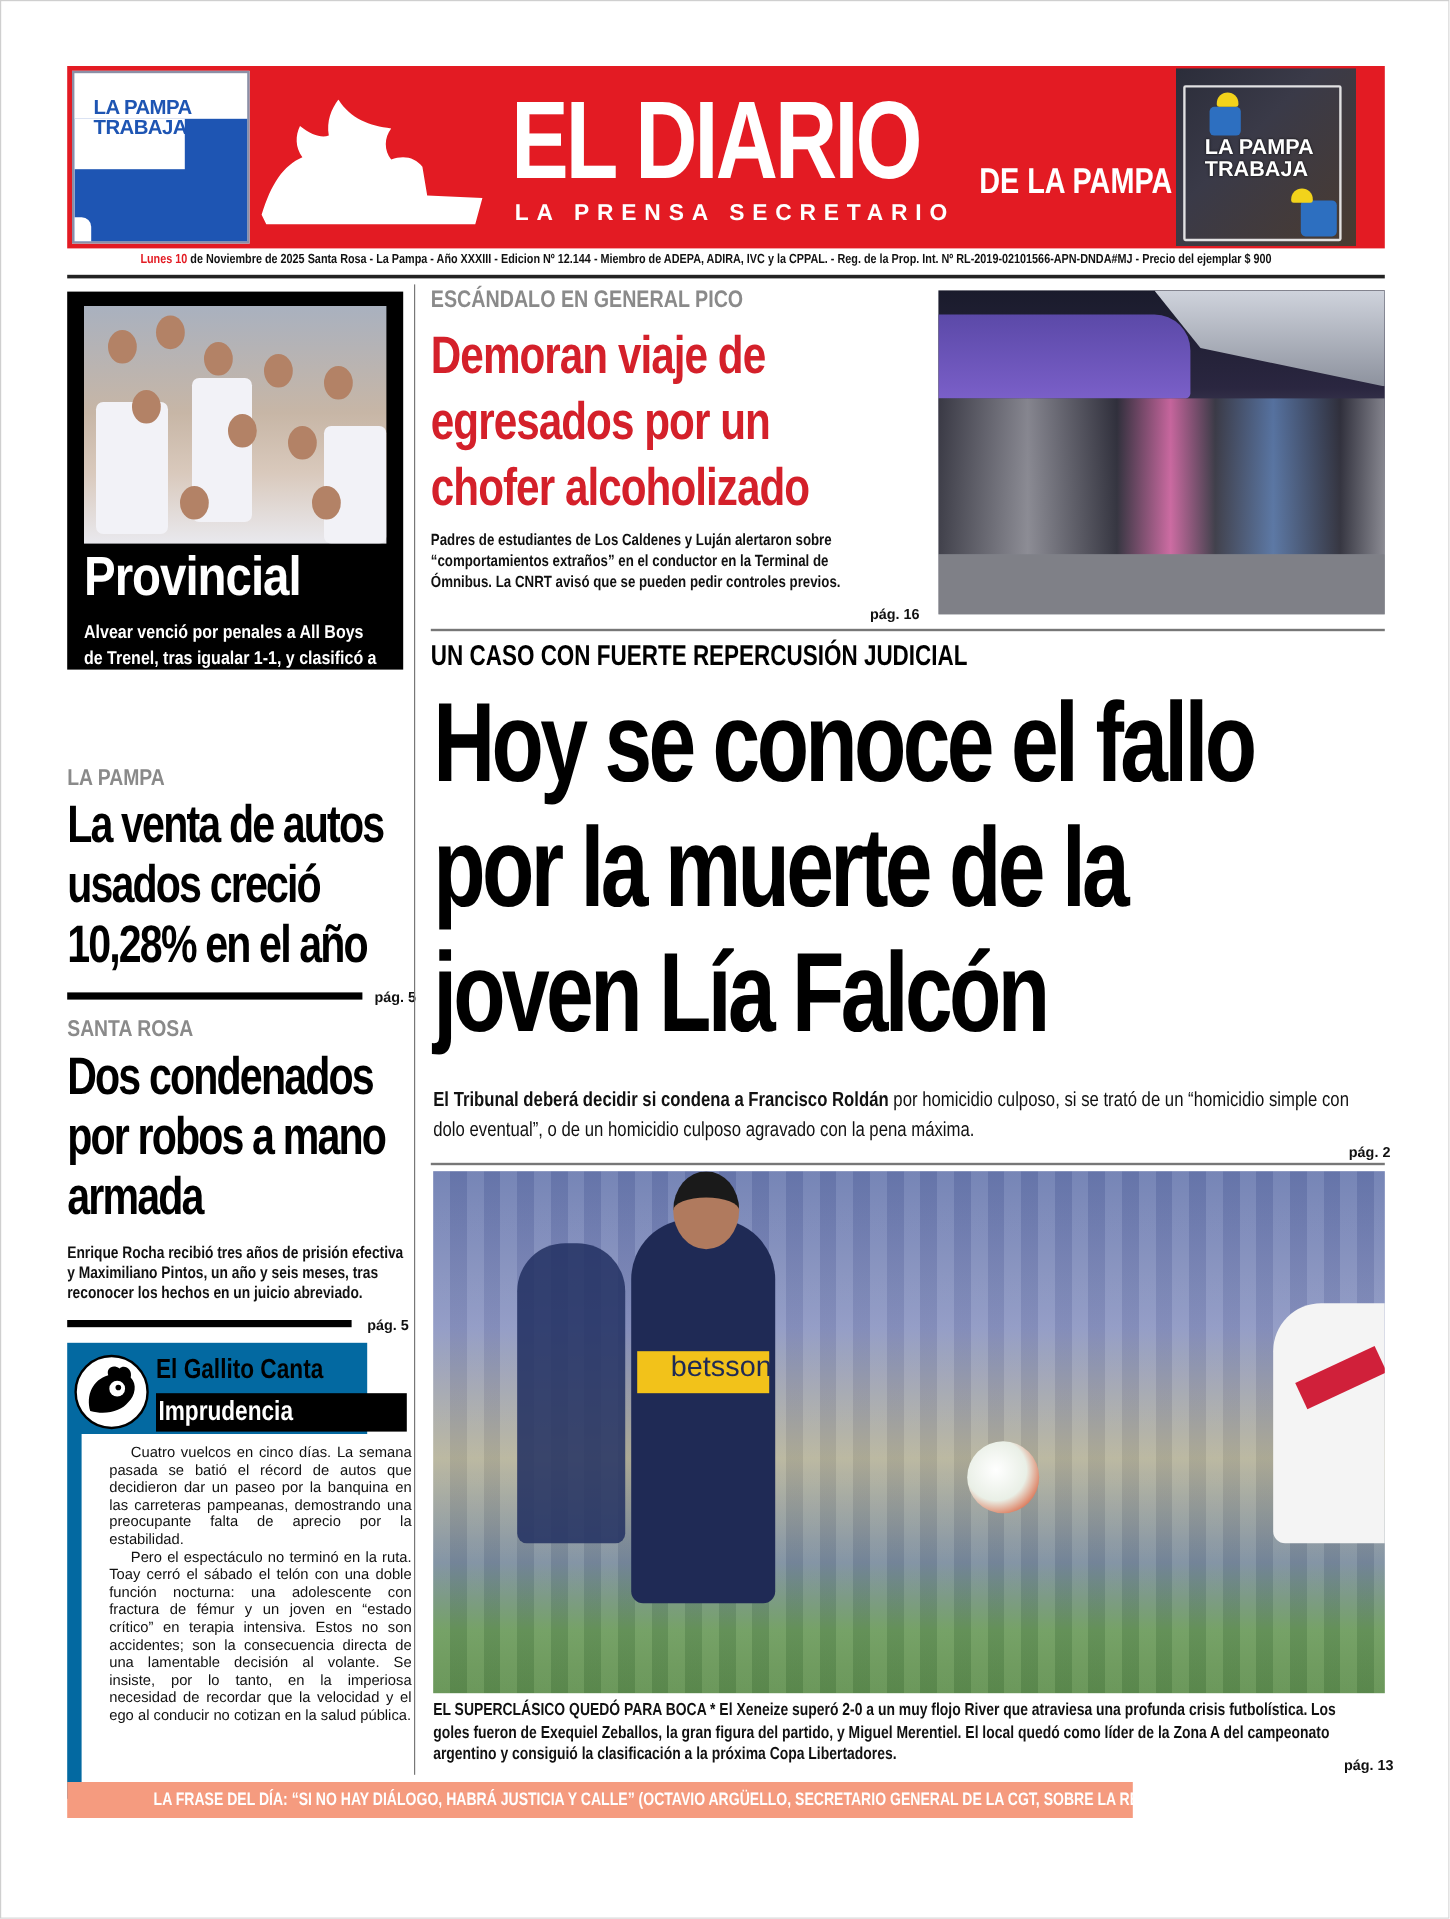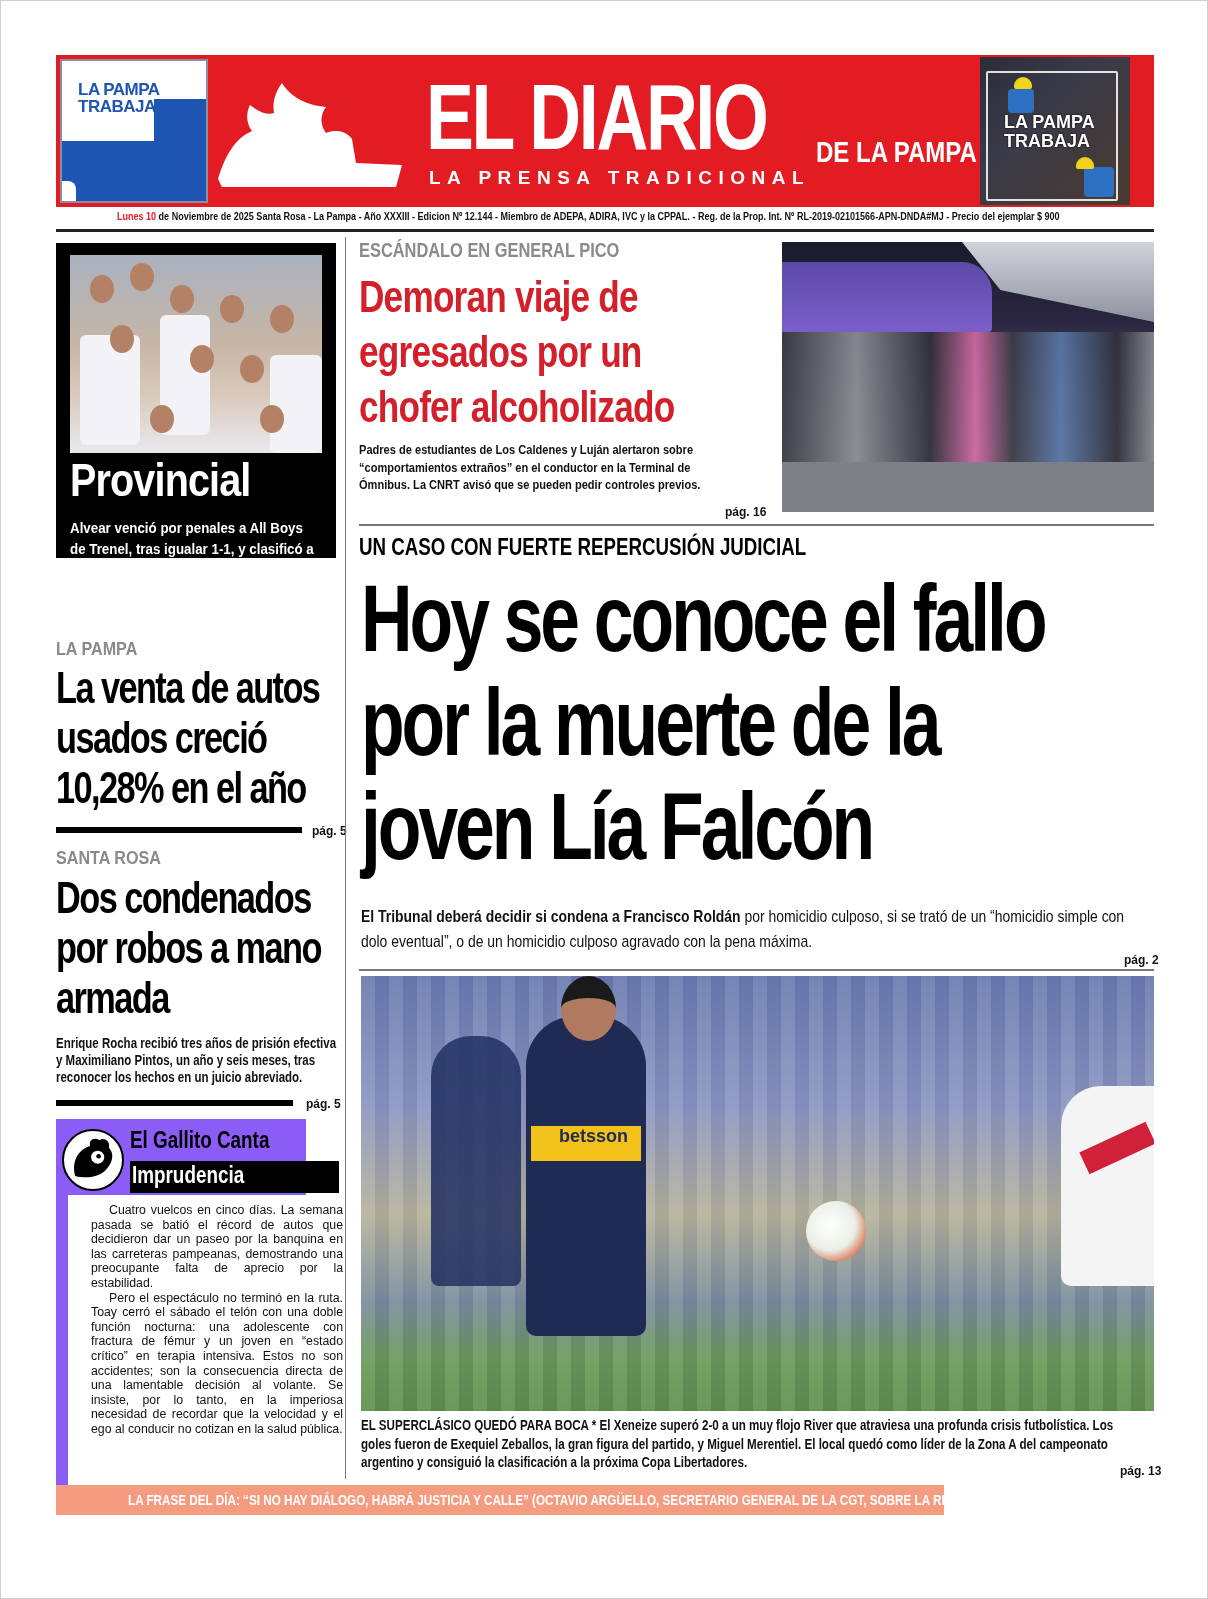--- a/index.html
+++ b/index.html
@@ -40,21 +40,21 @@
   .prov-text { position: absolute; left: 14px; top: 274px; width: 290px; color: #fff; font-weight: 700; font-size: 15.5px; line-height: 21px; transform: scaleX(0.86); transform-origin: left top; }
   .prov-page { position: absolute; right: 12px; top: 366px; color: #fff; font-weight: 700; font-size: 11px; }
 
   .kicker { position: absolute; color: #8a8a8a; font-weight: 700; font-size: 19px; white-space: nowrap; transform: scaleX(0.85); transform-origin: left top; }
   .hed-black { position: absolute; color: #000; font-weight: 900; font-size: 44px; line-height: 50px; letter-spacing: -2px; transform: scaleX(0.78); transform-origin: left top; }
   .bar { position: absolute; height: 6px; background: #000; }
   .pageref { position: absolute; font-weight: 700; font-size: 12px; color: #111; white-space: nowrap; }
   .deck-small { position: absolute; font-weight: 700; font-size: 14px; line-height: 17px; color: #111; transform: scaleX(0.82); transform-origin: left top; }
 
   
-  .gallito { position: absolute; left: 55px; top: 1097px; width: 250px; height: 382px; background: #8b5cf6; }
+  .gallito { position: absolute; left: 55px; top: 1097px; width: 250px; height: 382px; background: #0369a1; }
   .gallito .inner { position: absolute; left: 12px; top: 76px; width: 265px; height: 296px; background: #fff; }
   .gallito .head1 { position: absolute; left: 74px; top: 8px; font-weight: 700; font-size: 23px; color: #000; transform: scaleX(0.82); transform-origin: left top; white-space: nowrap; }
   .gallito .blackbar { position: absolute; left: 74px; top: 42px; width: 209px; height: 32px; background: #000; }
   .gallito .head2 { position: absolute; left: 76px; top: 43px; font-weight: 700; font-size: 23px; color: #fff; transform: scaleX(0.82); transform-origin: left top; white-space: nowrap; }
   .gallito .rooster { position: absolute; left: 6px; top: 10px; width: 62px; height: 62px; border-radius: 50%; background: #fff; border: 2px solid #000; }
   .gallito .body { position: absolute; left: 10px; top: 8px; width: 252px; font-size: 12.3px; line-height: 14.6px; color: #111; text-align: justify; margin-left: 13px; }
   .gallito .body p { text-indent: 18px; }
 
   
   .vrule { position: absolute; left: 344px; top: 236px; width: 1px; height: 1242px; background: #777; }
@@ -81,21 +81,21 @@
 
   .soccer { position: absolute; left: 360px; top: 975px; width: 793px; height: 435px; overflow: hidden; background: linear-gradient(180deg,#6b7bb0 0%,#8c96c2 30%,#b6b39a 55%,#7a8c9e 75%,#6a9a5a 88%,#5f8f4d 100%); }
   .soccer .crowd { position: absolute; inset: 0; background: repeating-linear-gradient(90deg, rgba(255,255,255,0.08) 0 14px, rgba(0,0,60,0.06) 14px 28px); }
   .soccer .p1 { position: absolute; left: 165px; top: 40px; width: 120px; height: 320px; background: #1f2a55; border-radius: 50px 50px 10px 10px; }
   .soccer .p1band { position: absolute; left: 170px; top: 150px; width: 110px; height: 35px; background: #f2c21a; }
   .soccer .p1head { position: absolute; left: 200px; top: 0px; width: 55px; height: 65px; background: #b07a5e; border-radius: 50%; border-top: 22px solid #1a1a1a; }
   .soccer .p2 { position: absolute; left: 70px; top: 60px; width: 90px; height: 250px; background: #223062; border-radius: 40px 40px 8px 8px; opacity: 0.85; }
   .soccer .p3 { position: absolute; left: 700px; top: 110px; width: 93px; height: 200px; background: #f4f4f4; border-radius: 40px 0 0 10px; }
   .soccer .p3band { position: absolute; left: 720px; top: 160px; width: 73px; height: 24px; background: #d0203a; transform: rotate(-25deg); }
   .soccer .ball { position: absolute; left: 445px; top: 225px; width: 60px; height: 60px; background: radial-gradient(circle at 40% 40%,#fff 0%,#e9efe6 50%,#d9542e 85%); border-radius: 50%; }
-  .soccer .sponsor { position: absolute; left: 198px; top: 150px; font-weight: 700; font-size: 18px; color: #1f2a55; }
+  .soccer .sponsor { position: absolute; left: 198px; top: 150px; font-weight: 400; font-size: 24px; color: #1f2a55; }
 
   .cap { position: absolute; left: 360px; top: 1415px; width: 960px; font-weight: 700; font-size: 14.5px; line-height: 18.5px; color: #111; transform: scaleX(0.8); transform-origin: left top; }
   .cap-page { left: 1119px; top: 1463px; }
 
   
   .quote { position: absolute; left: 55px; top: 1484px; width: 888px; height: 30px; background: #f59b7f; }
   .quote span { position: absolute; left: 72px; top: 6px; color: #fff; font-weight: 700; font-size: 15px; white-space: nowrap; transform: scaleX(0.78); transform-origin: left top; }
 </style>
 </head>
 <body>
@@ -108,21 +108,21 @@
       <div class="notch"></div>
       <div class="bump"></div>
       <div class="txt" style="white-space:pre-line;">LA PAMPA
 TRABAJA</div>
     </div>
     <svg class="logo-bird" viewBox="0 0 190 104">
       <path d="M2 96 C10 70 20 55 36 48 C30 40 30 30 34 22 C44 30 52 32 58 30 C56 18 60 8 66 0 C76 16 92 22 110 24 C104 32 104 42 110 50 C120 46 130 48 136 56 L140 80 L186 82 L180 104 L6 104 Z" fill="#ffffff"></path>
     </svg>
     <div class="brand-title">EL DIARIO</div>
     <div class="brand-sub">DE LA PAMPA</div>
-    <div class="brand-tag">LA PRENSA TRADICIONAL</div>
+    <div class="brand-tag">LA PRENSA SECRETARIO</div>
     <div class="lpt-right">
       <div class="outline"></div>
       <div class="body1"></div>
       <div class="hat1"></div>
       <div class="body2"></div>
       <div class="hat2"></div>
       <div class="txt" style="white-space:pre-line;">LA PAMPA
 TRABAJA</div>
     </div>
   </div>

